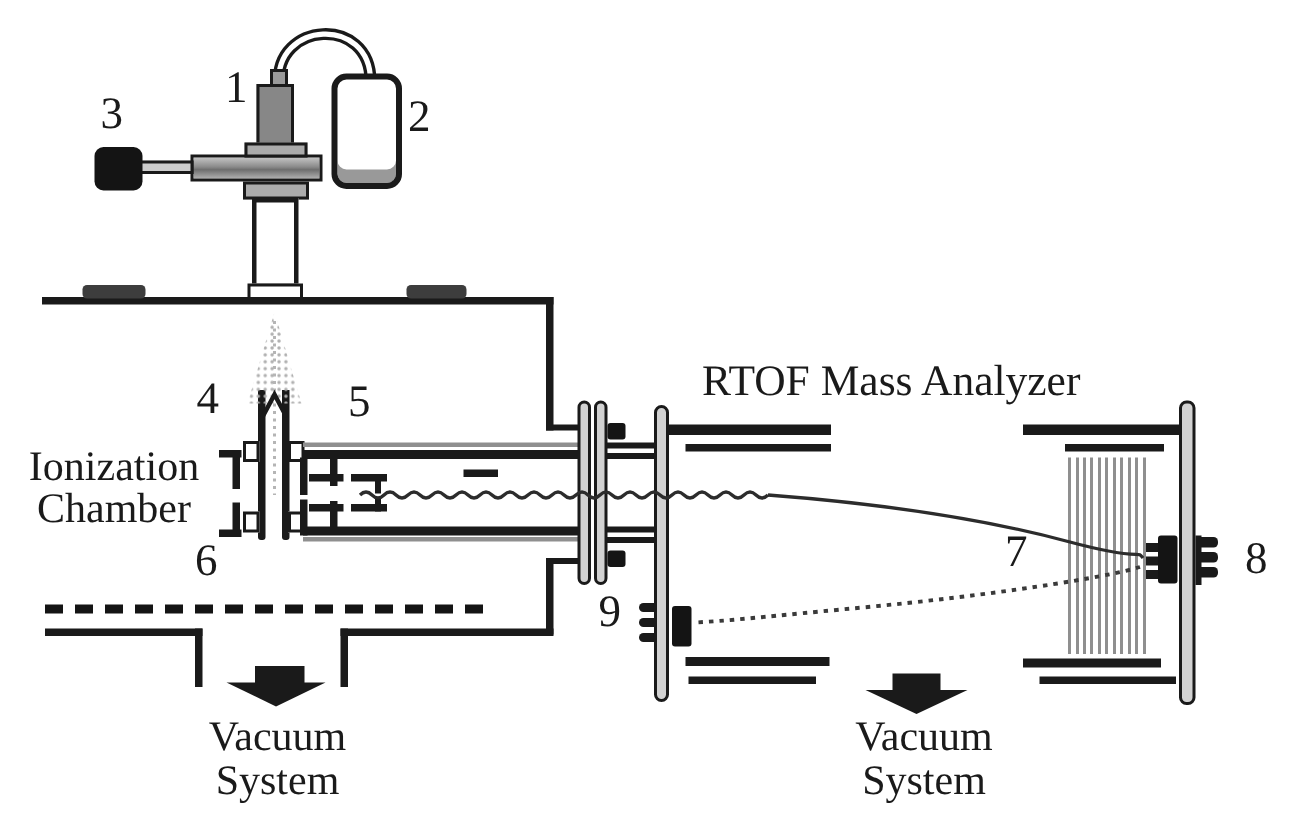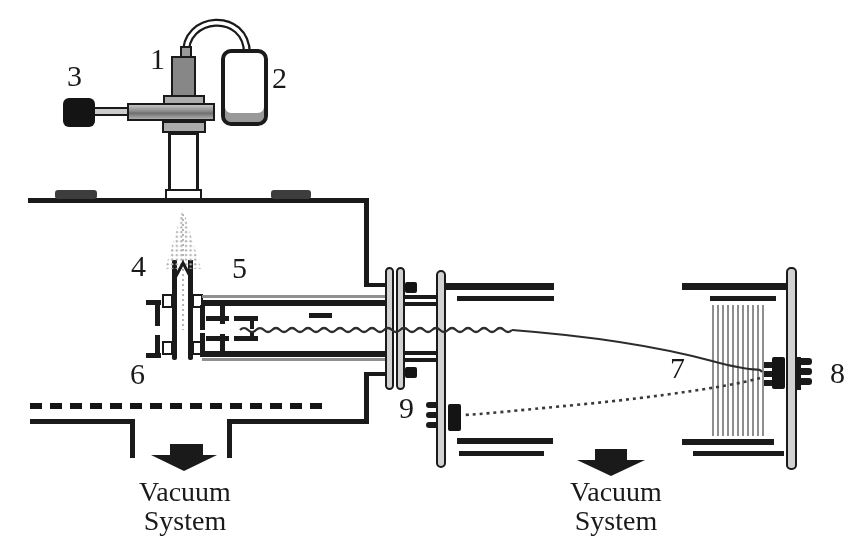--- a/index.html
+++ b/index.html
@@ -152,21 +152,26 @@
   <div class="lbl" style="left:150px;top:44px;">1</div>
   <div class="lbl" style="left:272px;top:63px;">2</div>
   <div class="lbl" style="left:67px;top:61px;">3</div>
   <div class="lbl" style="left:131px;top:251px;">4</div>
   <div class="lbl" style="left:232px;top:253px;">5</div>
   <div class="lbl" style="left:130px;top:359px;">6</div>
   <div class="lbl" style="left:670px;top:353px;">7</div>
   <div class="lbl" style="left:830px;top:358px;">8</div>
   <div class="lbl" style="left:399px;top:393px;">9</div>
 
+  <div class="caption" style="left:2px;top:298px;width:148px;">
+    <div>Ionization</div>
+    <div>Chamber</div>
+  </div>
 
+  <div class="caption" style="left:468px;top:240px;width:310px;font-size:29px;text-align:left;white-space:nowrap;">RTOF Mass Analyzer</div>
 
   <div class="caption" style="left:118px;top:477px;width:134px;line-height:29px;">
     <div>Vacuum</div>
     <div>System</div>
   </div>
 
   <div class="caption" style="left:549px;top:477px;width:134px;line-height:29px;">
     <div>Vacuum</div>
     <div>System</div>
   </div>

